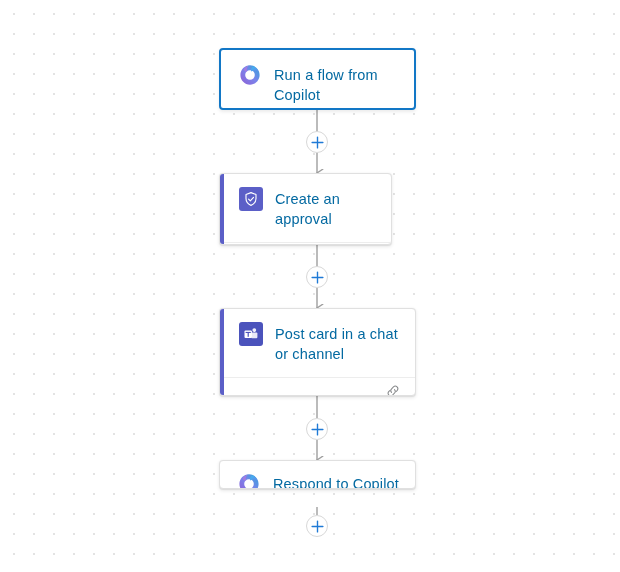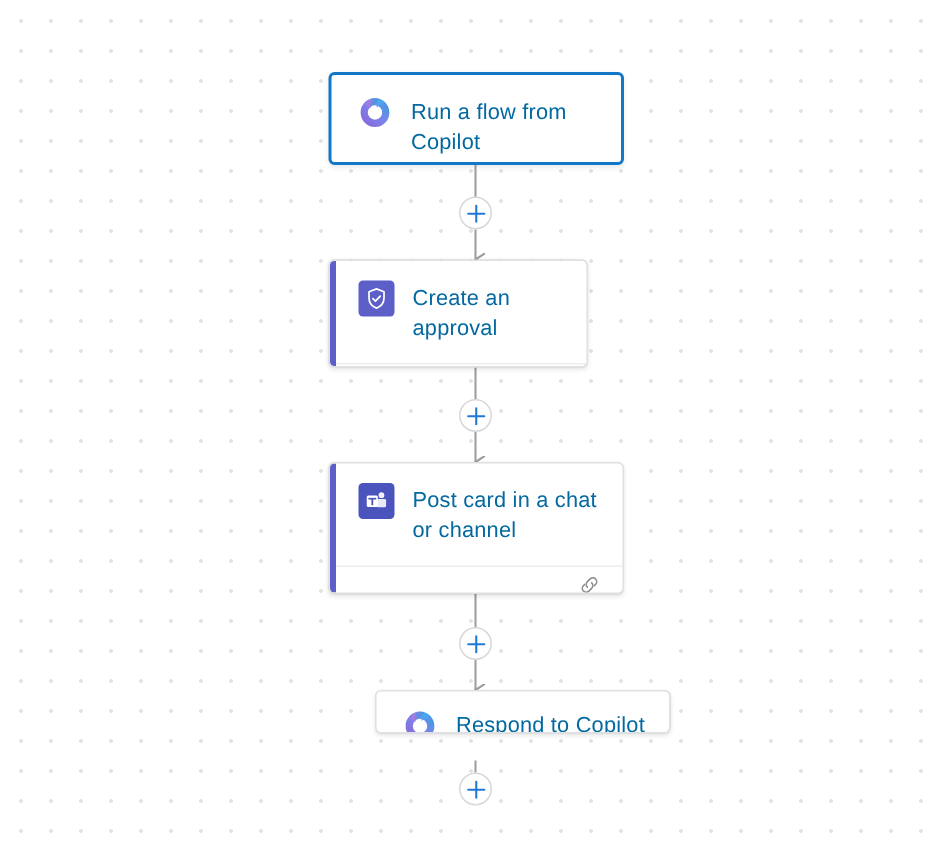--- a/index.html
+++ b/index.html
@@ -212,21 +212,21 @@
     <div class="node-foot">
       <span>
         <svg width="16" height="16" viewBox="0 0 18 18">
           <path d="M7.4 10.6a2.9 2.9 0 010-4.1l2.1-2.1a2.9 2.9 0 014.1 4.1l-1 1" fill="none" stroke="#888a8c" stroke-width="1.15" stroke-linecap="round"></path>
           <path d="M10.6 7.4a2.9 2.9 0 010 4.1l-2.1 2.1a2.9 2.9 0 01-4.1-4.1l1-1" fill="none" stroke="#888a8c" stroke-width="1.15" stroke-linecap="round"></path>
         </svg>
       </span>
     </div>
   </div>
 
-  <div class="node plain" style="left:219px; top:460px; width:197px; height:29px;margin-left:31px;">
+  <div class="node plain" style="left:219px; top:460px; width:197px; height:29px;">
     <div class="node-head" style="padding-top:11px; padding-bottom:11px;">
       <span class="node-icon">
         <svg width="24" height="24" viewBox="0 0 24 24">
           <defs>
             <linearGradient id="cop2a" x1="0" y1="1" x2="1" y2="0">
               <stop offset="0" stop-color="#8f5fd4"></stop>
               <stop offset="0.5" stop-color="#7b83eb"></stop>
               <stop offset="1" stop-color="#2aa8d8"></stop>
             </linearGradient>
             <linearGradient id="cop2b" x1="0" y1="0" x2="1" y2="1">

